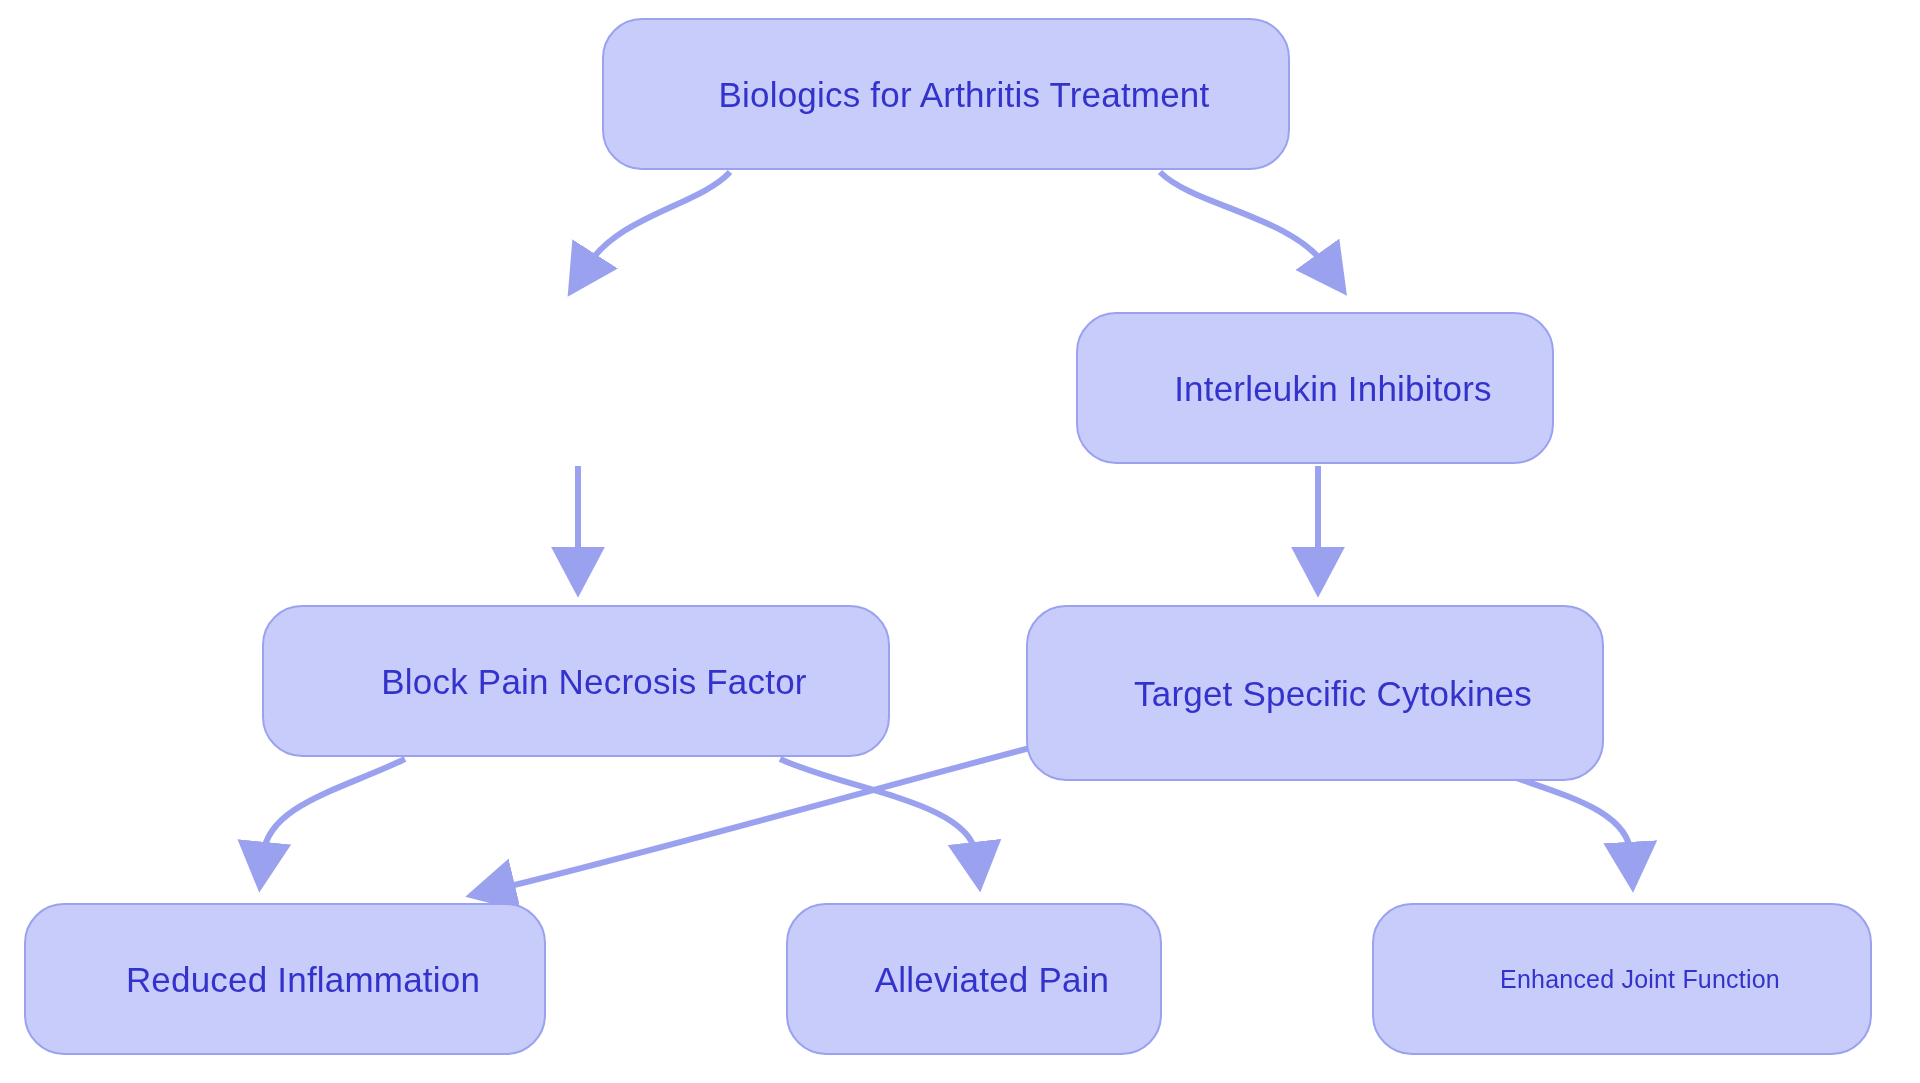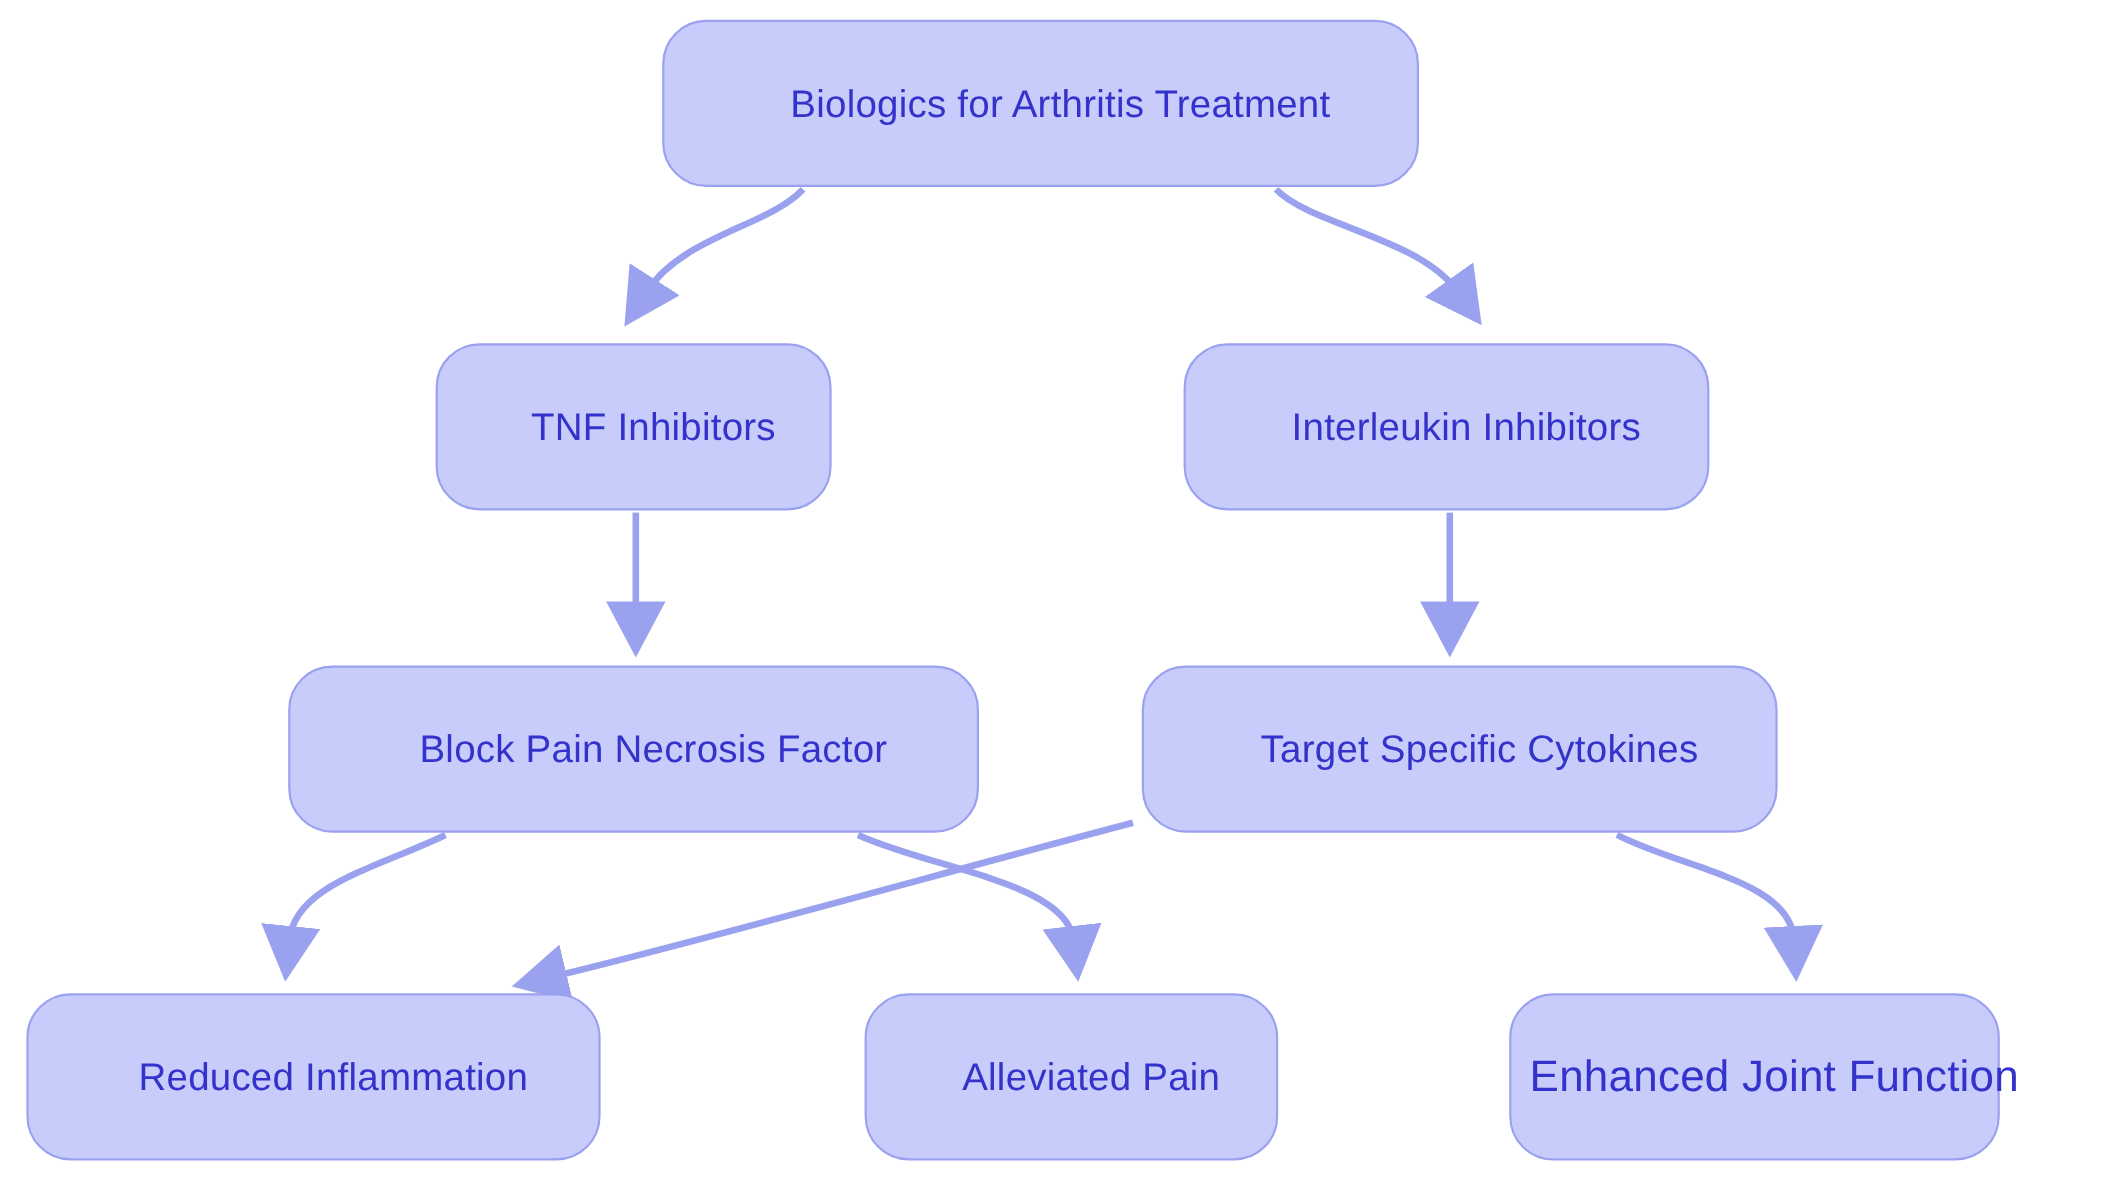--- a/index.html
+++ b/index.html
@@ -41,24 +41,24 @@
   }
   .node-label {
     color: #3333cc;
     line-height: 1;
   }
   
   .n-root      { left: 602px;  top: 18px;   width: 688px; height: 152px; font-size: 35px; }
   .n-tnf       { left: 396px;  top: 312px;  width: 360px; height: 152px; font-size: 35px; }
   .n-il        { left: 1076px; top: 312px;  width: 478px; height: 152px; font-size: 35px; text-align: right; }
   .n-block     { left: 262px;  top: 605px;  width: 628px; height: 152px; font-size: 35px; }
-  .n-target    { left: 1026px; top: 605px;  width: 578px; height: 152px; font-size: 35px; margin-left: 12px; }
+  .n-target    { left: 1026px; top: 605px;  width: 578px; height: 176px; font-size: 35px; }
   .n-reduced   { left: 24px;   top: 903px;  width: 522px; height: 152px; font-size: 35px; }
   .n-pain      { left: 786px;  top: 903px;  width: 376px; height: 152px; font-size: 35px; }
-  .n-joint     { left: 1372px; top: 903px;  width: 446px; height: 152px; font-size: 40px; }
+  .n-joint     { left: 1372px; top: 903px;  width: 500px; height: 152px; font-size: 25px; }
 </style>
 </head>
 <body>
 
 <div id="canvas">
 
   <svg id="edge-layer" viewBox="0 0 1920 1083" width="1920" height="1083" xmlns="http://www.w3.org/2000/svg">
     <defs>
       <marker id="arrowhead" markerWidth="10" markerHeight="9" refX="2.2" refY="4.5" orient="auto" markerUnits="strokeWidth">
         <path d="M0,0 L0,9 L8.5,4.5 z" fill="#9aa2ef"></path>
@@ -79,23 +79,20 @@
 
     <path d="M 1030,748 C 870,790 640,855 502,888" fill="none" stroke="#9aa2ef" stroke-width="6" marker-end="url(#arrowhead)"></path>
 
     <path d="M 1470,759 C 1530,790 1628,800 1631,855" fill="none" stroke="#9aa2ef" stroke-width="6" marker-end="url(#arrowhead)"></path>
   </svg>
 
   <div class="node n-root">
     <span class="node-label">Biologics for Arthritis Treatment</span>
   </div>
 
-  <div class="node n-tnf">
-    <span class="node-label">TNF Inhibitors</span>
-  </div>
 
   <div class="node n-il">
     <span class="node-label">Interleukin Inhibitors</span>
   </div>
 
   <div class="node n-block">
     <span class="node-label">Block Pain Necrosis Factor</span>
   </div>
 
   <div class="node n-target">

